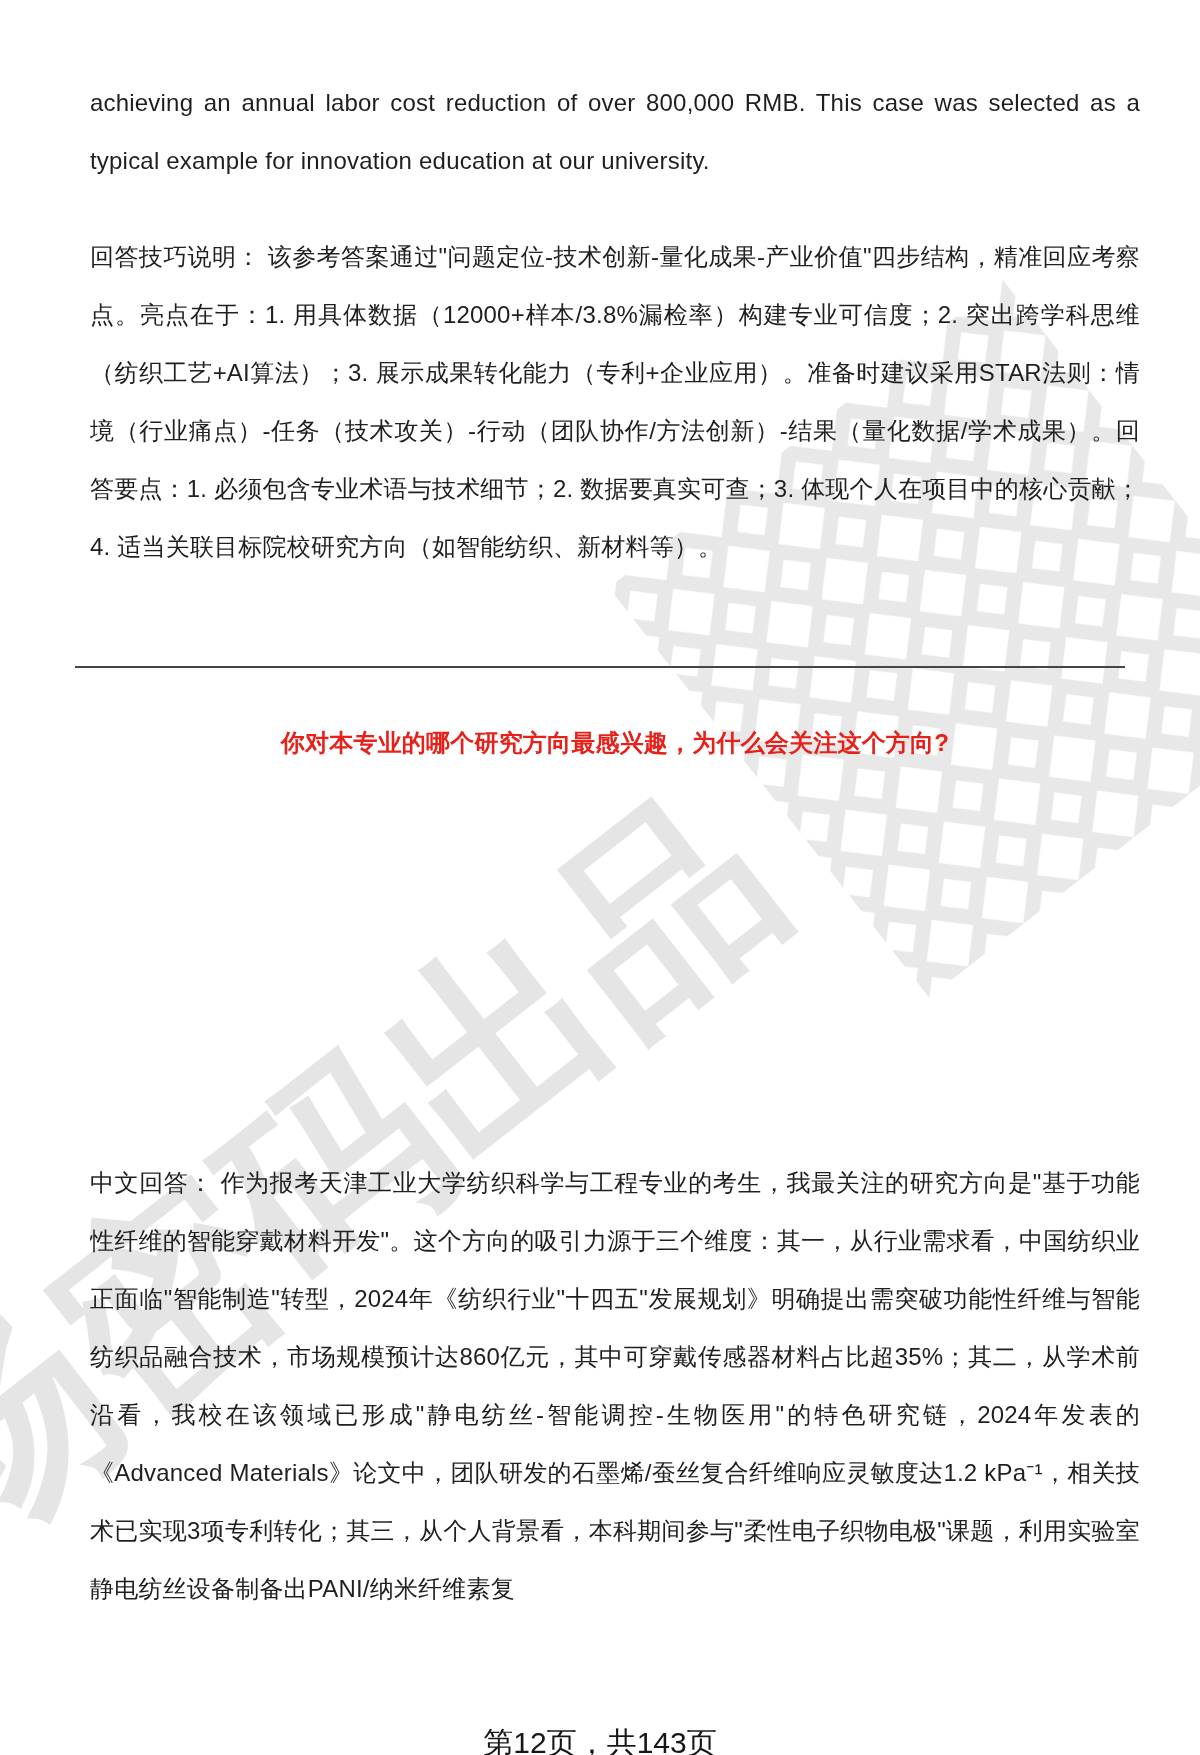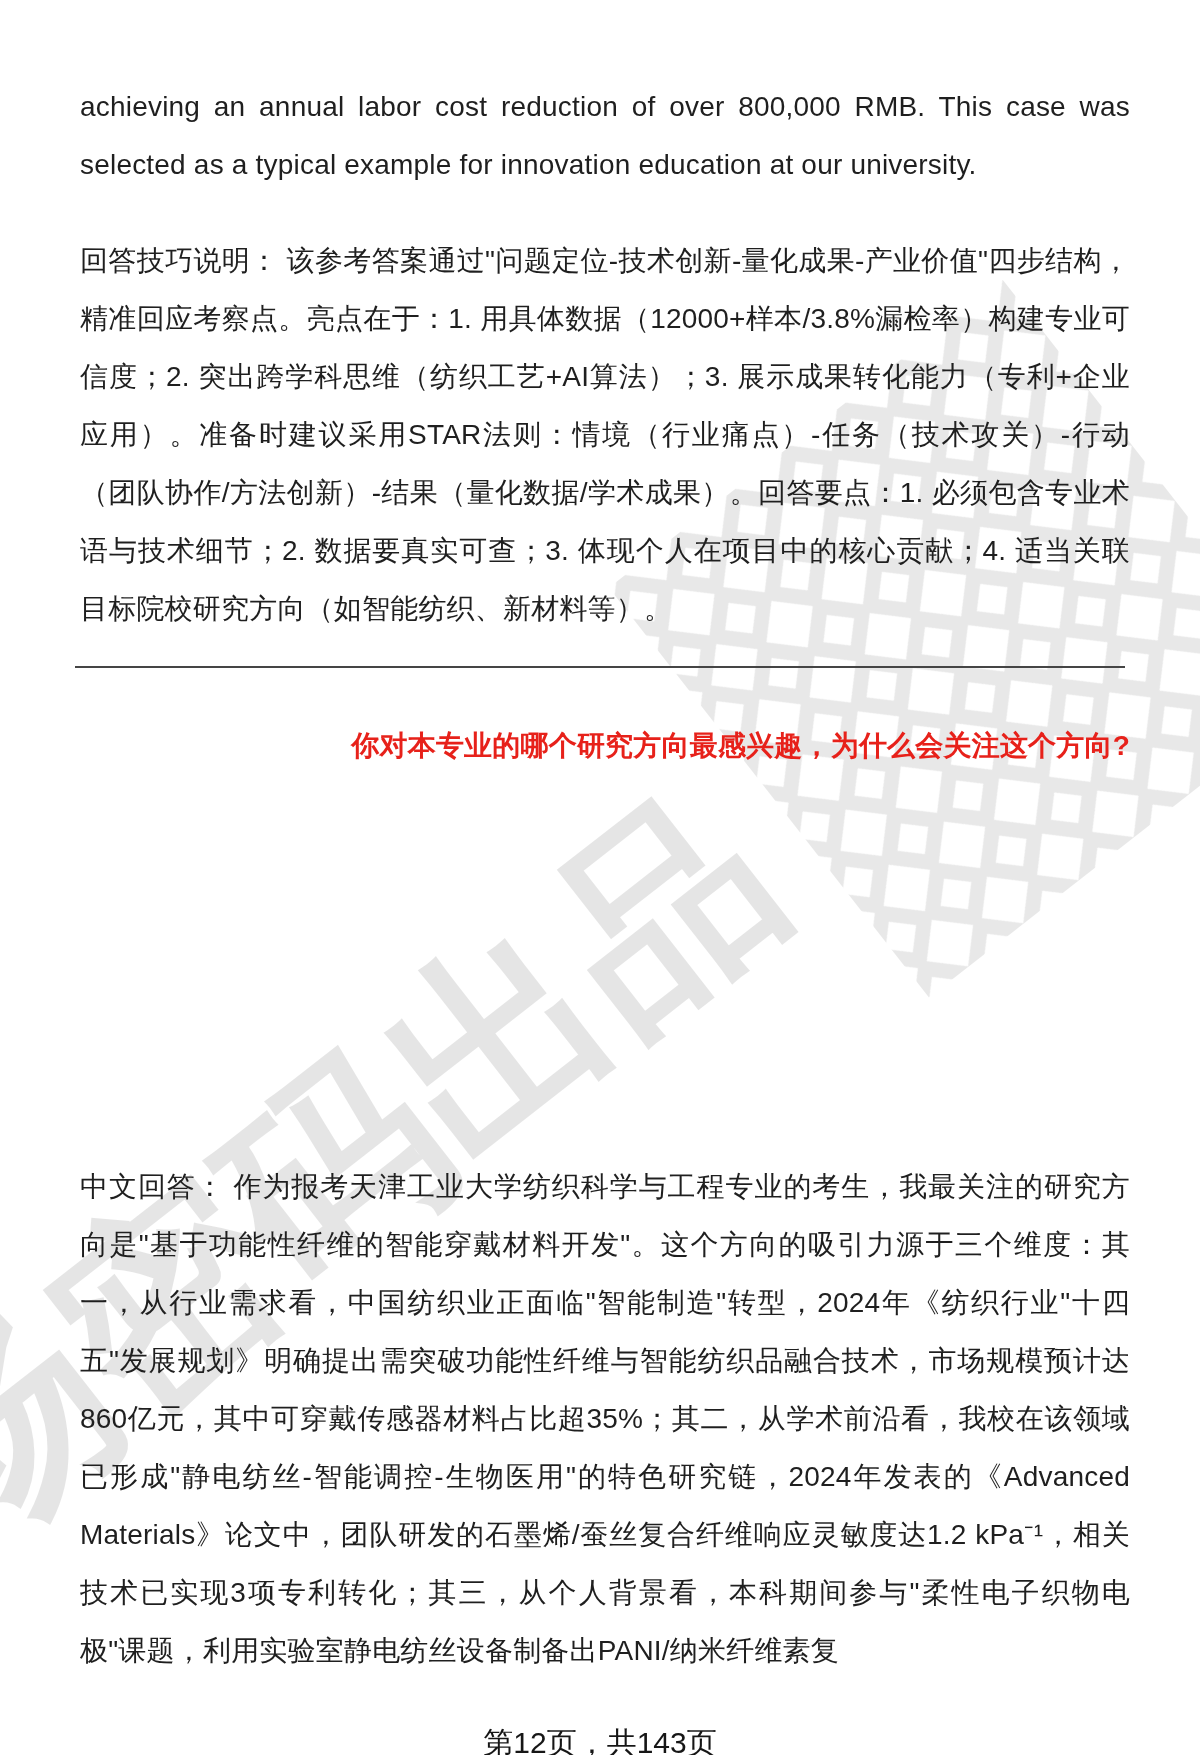--- a/index.html
+++ b/index.html
@@ -7,43 +7,43 @@
     position: relative;
     width: 1200px;
     height: 1755px;
     background: #ffffff;
     overflow: hidden;
     font-family: "Liberation Sans", sans-serif;
     color: var(--body-text, #1f1f1f);
   }
   .block {
     position: absolute;
-    left: 80px;
+    left: 90px;
     width: 1050px;
-    font-size: 28px;
+    font-size: 24px;
     line-height: 58px;
     text-align: justify;
     letter-spacing: 0.2px;
   }
   .p-en       { top: 50px;  }
   .p-note     { top: 204px; }
   .divider {
     position: absolute;
     left: 75px;
     width: 1050px;
     top: 666px;
     border: none;
     border-top: 2px solid #454545;
     margin: 0;
   }
   .red-heading {
     font-weight: bold;
     color: var(--heading-red, #e7211a);
     line-height: 44px;
-    text-align: right;
+    text-align: center;
   }
   .h-question { top: 701px;  }
   .h-points   { top: 775px;  }
   .p-points   { top: 849px;  }
   .h-answer   { top: 1047px; }
   .p-answer   { top: 1130px; max-height: 527px; overflow: hidden; }
   .footer {
     position: absolute;
     left: 0;
     right: 0;

